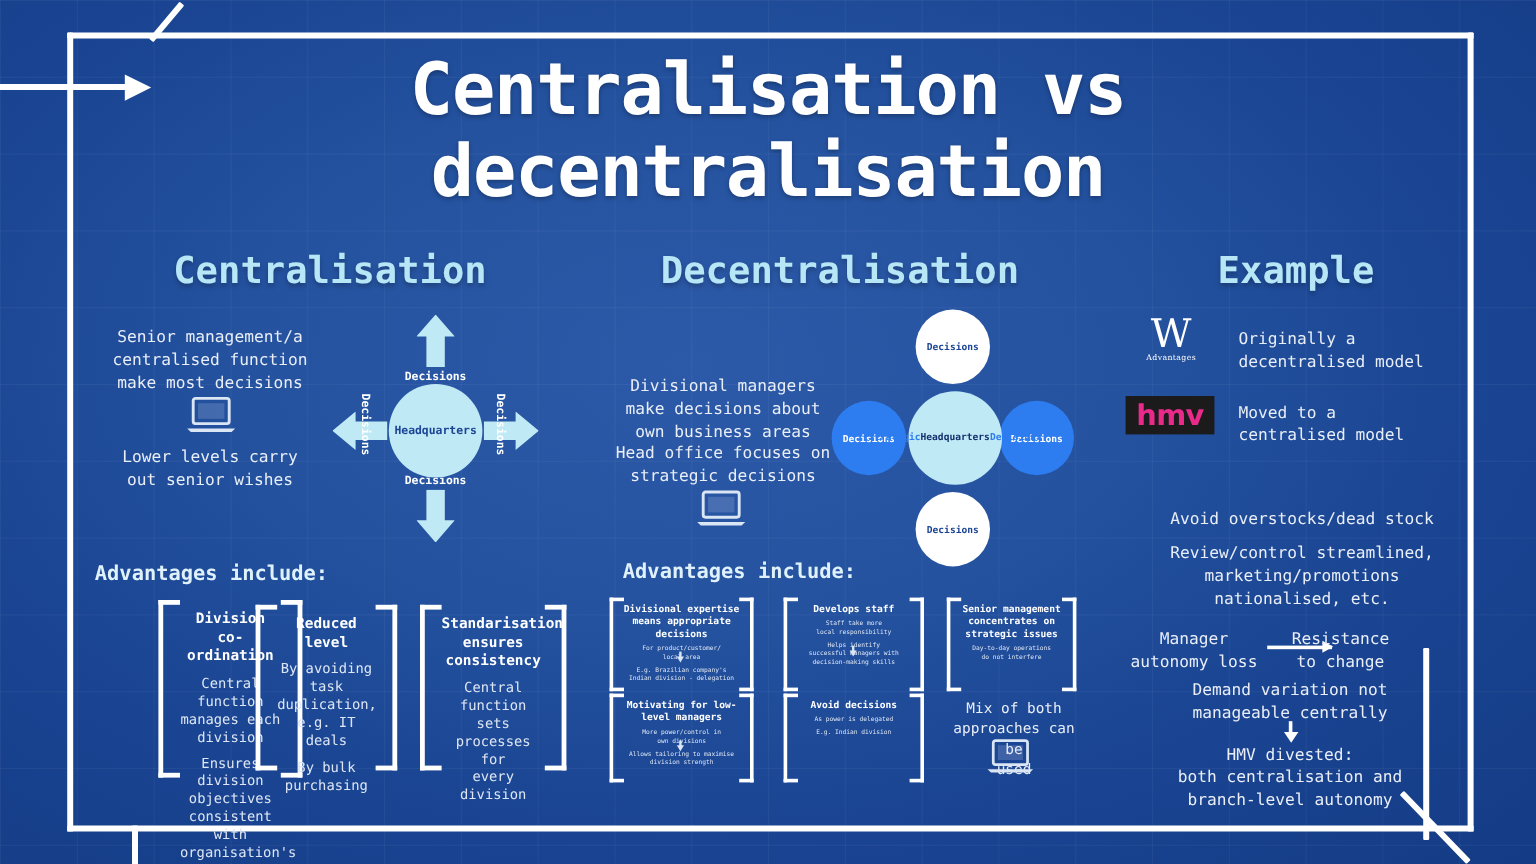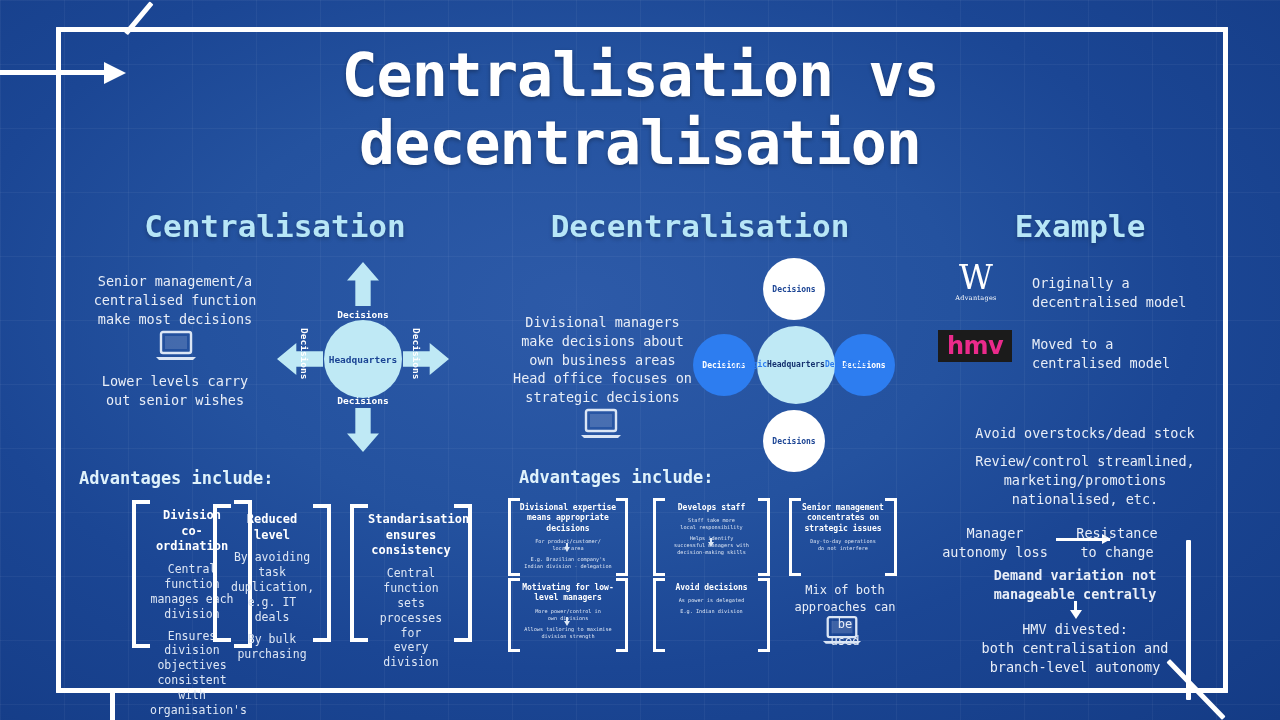--- a/index.html
+++ b/index.html
@@ -312,21 +312,21 @@
   </div>
   <div class="body-txt" style="left:1032px;top:335px;width:185px;text-align:left;">Moved to a<br>centralised model</div>
 
   <div class="body-txt" style="left:940px;top:424px;width:290px;">Avoid overstocks/dead stock</div>
   <div class="body-txt" style="left:940px;top:452px;width:290px;">Review/control streamlined,<br>marketing/promotions<br>nationalised, etc.</div>
 
   <div class="body-txt" style="left:940px;top:524px;width:110px;">Manager<br>autonomy loss</div>
   <div class="h-arrow" style="left:1056px;top:538px;width:54px;"></div>
   <div class="body-txt" style="left:1057px;top:524px;width:120px;">Resistance<br>to change</div>
 
-  <div class="body-txt" style="left:950px;top:566px;width:250px;font-weight:bold;">Demand variation not<br>manageable centrally</div>
+  <div class="body-txt" style="left:950px;top:566px;width:250px;">Demand variation not<br>manageable centrally</div>
   <div class="v-arrow" style="left:1074px;top:601px;height:10px;"></div>
   <div class="body-txt" style="left:945px;top:620px;width:260px;">HMV divested:<br>both centralisation and<br>branch-level autonomy</div>
 
   <div class="mini-v-arrow" style="left:566px;top:543px;height:5px;"></div>
   <div class="mini-v-arrow" style="left:710px;top:538px;height:5px;"></div>
   <div class="mini-v-arrow" style="left:566px;top:617px;height:5px;"></div>
 
 </div>
 
 </body></html>

